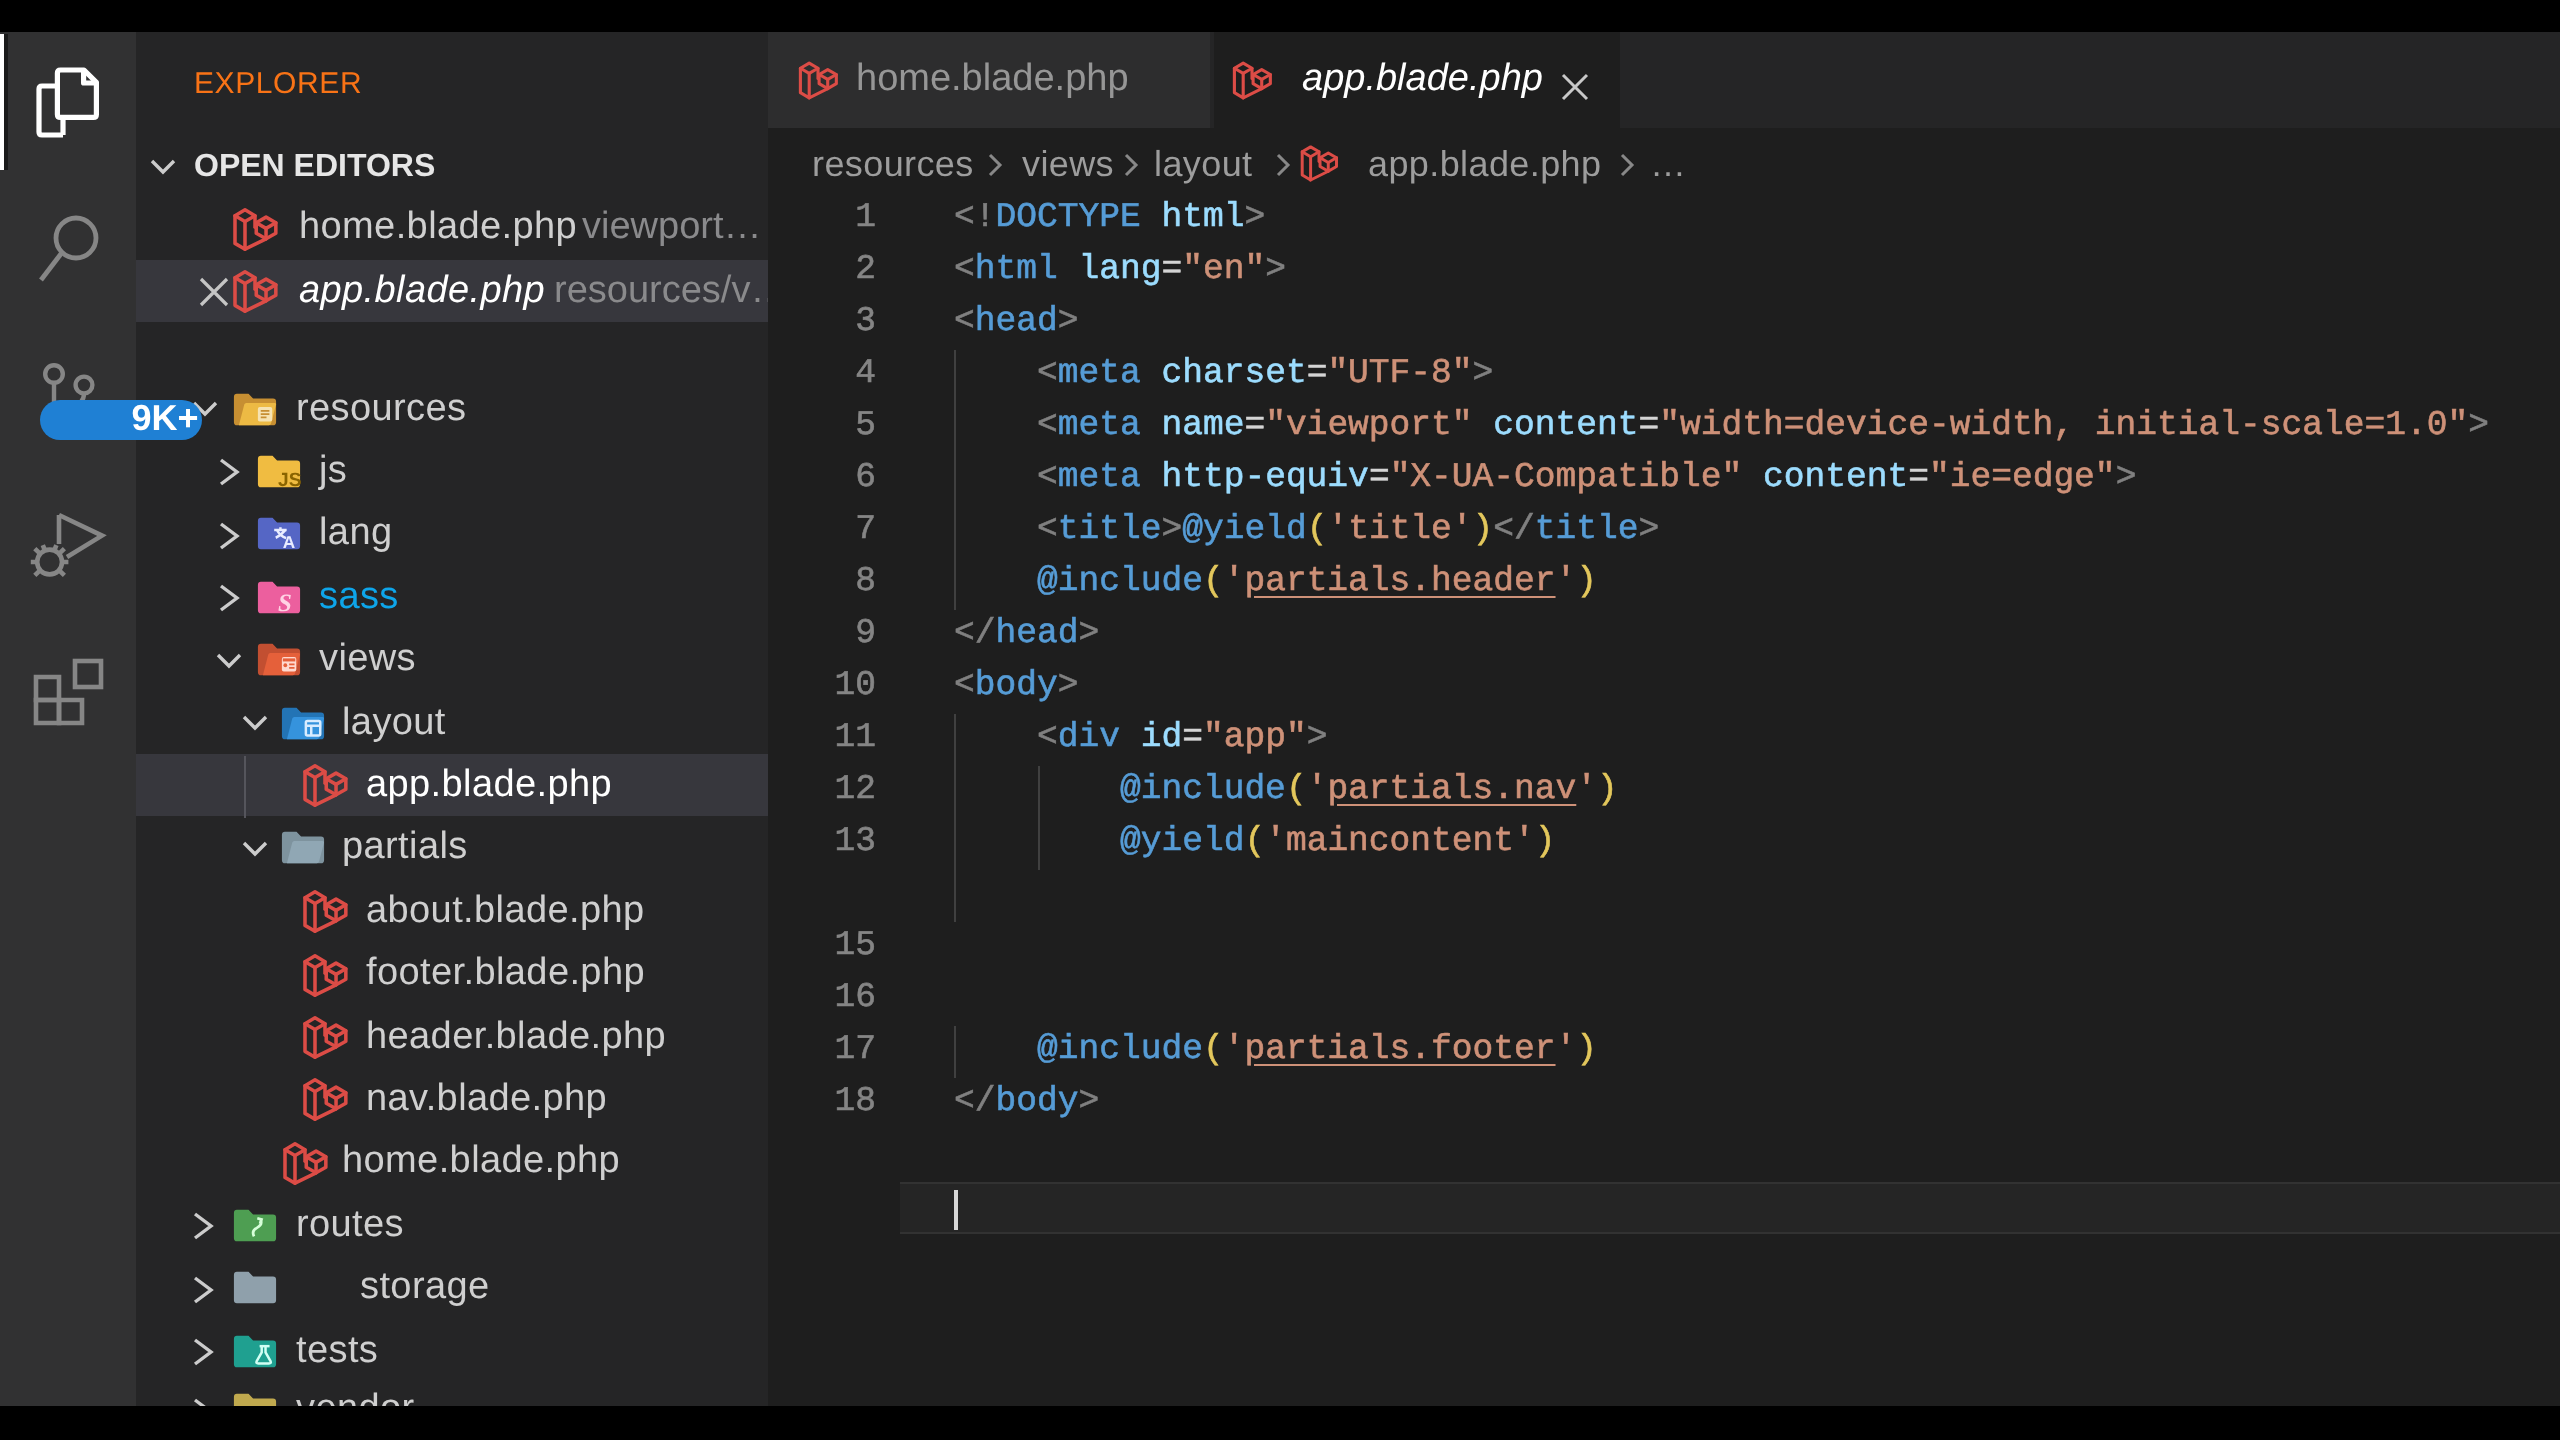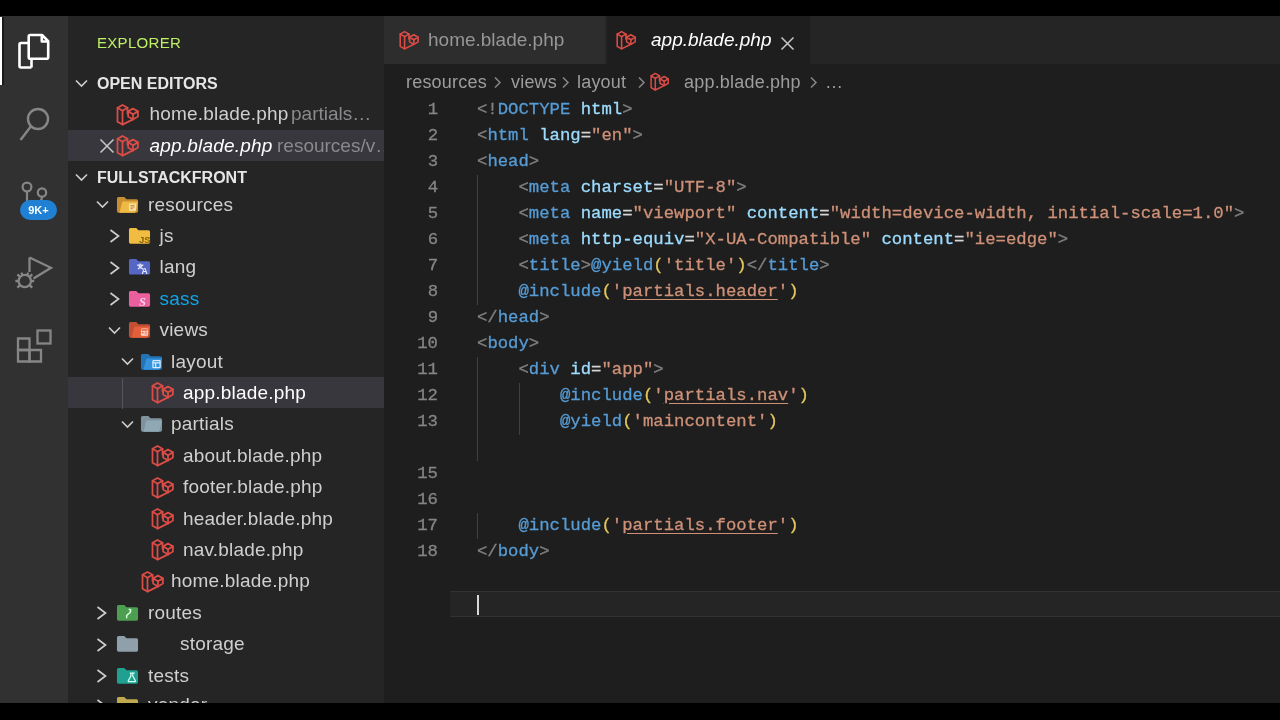--- a/index.html
+++ b/index.html
@@ -79,72 +79,66 @@
     </svg>
     <svg class="abs aicon" style="left:14px;top:175px" width="44" height="44" viewBox="0 0 44 44">
       <g stroke="#868686" stroke-width="2.2" fill="none">
         <circle cx="13" cy="12" r="4.4"></circle>
         <circle cx="28" cy="17.5" r="4.2"></circle>
         <path d="M13 16.4 L13 27"></path>
         <path d="M28 21.7 Q28 27 22 28.2"></path>
       </g>
     </svg>
     <div class="abs aicon" style="left:20px;top:200px;width:37px;height:19.5px;border-radius:10px;background:#1f80d4;
-         display:flex;align-items:center;justify-content:center;color:#ffffff;font-size:11px;font-weight:700;">9K+</div>
+         display:flex;align-items:center;justify-content:center;color:#ffffff;font-size:18px;font-weight:700;padding-left:44px;">9K+</div>
     <svg class="abs aicon" style="left:14px;top:248px" width="44" height="44" viewBox="0 0 44 44">
       <g stroke="#868686" stroke-width="2.3" fill="none">
         <path d="M15.5 9.5 L37 19.8 L19.5 30.5"></path>
         <path d="M15.5 9.5 L15.5 24"></path>
         <circle cx="10.8" cy="33" r="6.2"></circle>
         <path d="M4.6 33 L1.4 33 M17 33 L20.2 33 M6 28.8 L3.4 26.3 M6 37.2 L3.4 39.7 M15.6 28.8 L18.2 26.3 M15.6 37.2 L18.2 39.7"></path>
         <path d="M8.6 27.5 L7.4 24.6 M13 27.5 L14.2 24.6"></path>
       </g>
     </svg>
     <svg class="abs aicon" style="left:14px;top:324px" width="44" height="44" viewBox="0 0 44 44">
       <g stroke="#868686" stroke-width="2.3" fill="none">
         <path d="M4 14.5 L15.5 14.5 L15.5 26 L4 26 Z"></path>
         <path d="M4 26 L15.5 26 L15.5 37.5 L4 37.5 Z"></path>
         <path d="M15.5 26 L27 26 L27 37.5 L15.5 37.5 Z"></path>
         <rect x="23.5" y="6.5" width="13" height="13"></rect>
       </g>
     </svg>
 
   <div id="sidebar" class="abs">
     <div class="row" style="top:10px;">
-        <span class="pa lblv" style="left:29px;color:#bef264;font-size:15px;letter-spacing:0.3px;">EXPLORER</span>
+        <span class="pa lblv" style="left:29px;color:#f97316;font-size:15px;letter-spacing:0.3px;">EXPLORER</span>
       </div>
     <div class="row" style="top:52px;">
       <svg class="pa" style="left:6.3px;top:11.0px" width="15" height="10" viewBox="0 0 15 10">
           <path d="M2 1.5 L7.5 7 L13 1.5" fill="none" stroke="#cccccc" stroke-width="1.7"></path>
         </svg>
       <span class="pa lblv hdr" style="left:29px">OPEN EDITORS</span>
     </div>
     <div class="row" style="top:82.5px;">
         <svg class="pa" style="left:47.4px;top:3.0px" width="25" height="25" viewBox="0 0 24 24">
           <use href="#lv"></use>
         </svg>
         <span class="pa lblv" style="left:81.5px;color:#cfcfcf;letter-spacing:0.2px;">home.blade.php</span>
-        <span class="pa lblv" style="left:223px;color:#8a8a8c;">partials…</span>
+        <span class="pa lblv" style="left:223px;color:#8a8a8c;">viewport…</span>
       </div>
     <div class="row sel" style="top:114px;">
         <svg class="pa" style="left:30.5px;top:8px" width="16" height="16" viewBox="0 0 16 16">
           <path d="M1.5 1.5 L14.5 14.5 M14.5 1.5 L1.5 14.5" stroke="#c5c5c5" stroke-width="1.6"></path>
         </svg>
         <svg class="pa" style="left:47.4px;top:3.0px" width="25" height="25" viewBox="0 0 24 24">
           <use href="#lv"></use>
         </svg>
         <span class="pa lblv" style="left:81.5px;color:#ffffff;letter-spacing:0.2px;font-style:italic;">app.blade.php</span>
         <span class="pa lblv" style="left:209px;color:#8a8a8c;">resources/v…</span>
       </div>
-    <div class="row" style="top:146px;">
-      <svg class="pa" style="left:6.3px;top:11.0px" width="15" height="10" viewBox="0 0 15 10">
-          <path d="M2 1.5 L7.5 7 L13 1.5" fill="none" stroke="#cccccc" stroke-width="1.7"></path>
-        </svg>
-      <span class="pa lblv hdr" style="left:29px">FULLSTACKFRONT</span>
-    </div>
     <div class="row" style="top:173.0px;height:31px">
         <svg class="pa" style="left:26.9px;top:11.0px" width="15" height="10" viewBox="0 0 15 10">
           <path d="M2 1.5 L7.5 7 L13 1.5" fill="none" stroke="#cccccc" stroke-width="1.7"></path>
         </svg>
         <svg class="pa" style="left:47.5px;top:4.7px" width="23" height="20" viewBox="0 0 24 20">
           <path d="M1 4.2 Q1 2.6 2.6 2.6 L8.6 2.6 L11 5 L21.4 5 Q23 5 23 6.6 L23 17.4 Q23 19 21.4 19 L2.6 19 Q1 19 1 17.4 Z" fill="#c78f32"></path>
           <path d="M3.6 19 L6.4 8.2 Q6.6 7.4 7.5 7.4 L22.2 7.4 Q23.2 7.4 23 8.2 L20.4 18 Q20.2 19 19.2 19 Z" fill="#edba44"></path>
           <rect x="13.5" y="9.5" width="7.5" height="7.5" rx="1" fill="#f6e3b2"></rect>
           <path d="M15 11.5 h4.5 M15 13.2 h4.5 M15 14.9 h3" stroke="#c78f32" stroke-width="1"></path>
         </svg>

